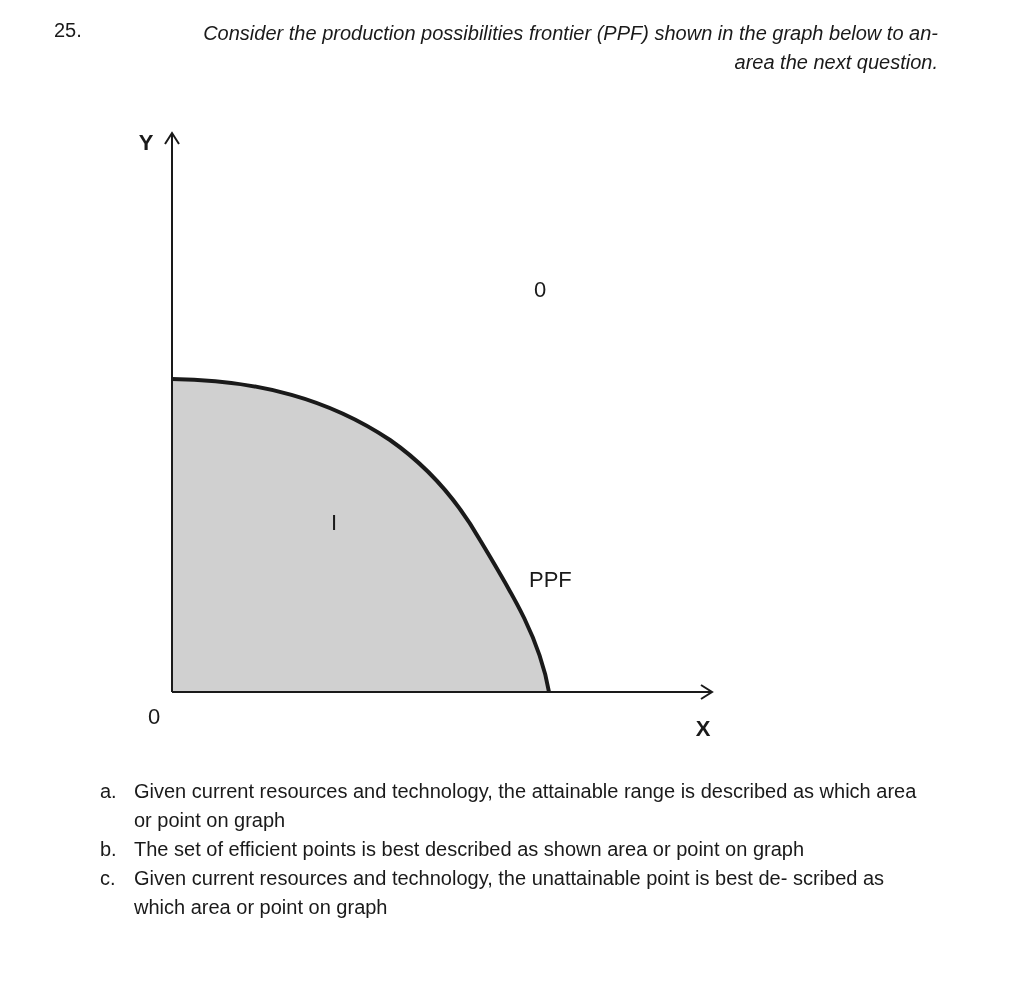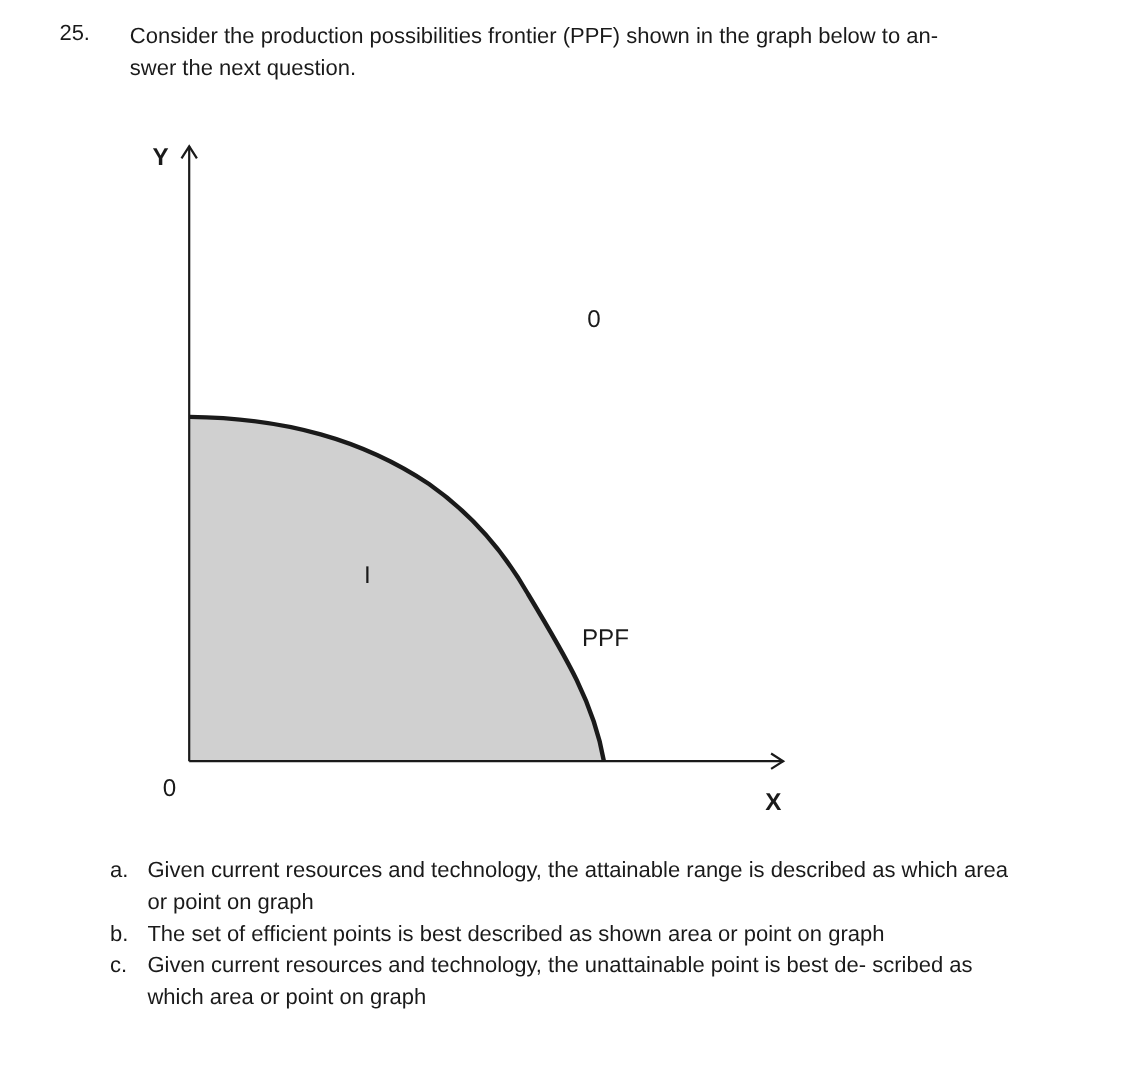--- a/index.html
+++ b/index.html
@@ -1,33 +1,33 @@
 <!DOCTYPE html>
 <html><head>
 <meta charset="utf-8">
 <style>
   html, body { margin: 0; padding: 0; background: #ffffff; }
   body { width: 1024px; height: 987px; position: relative; overflow: hidden;
          font-family: "Liberation Sans", sans-serif; color: #1a1a1a; }
   .qnum { position: absolute; left: 54px; top: 19px; font-size: 20px; }
   .qtext { position: absolute; left: 118px; top: 19px; width: 820px; font-size: 20px;
-           line-height: 29px; }
+           font-style: italic; line-height: 29px; text-align: right; }
   .graph { position: absolute; left: 0; top: 0; width: 1024px; height: 760px; }
   .subq { position: absolute; left: 100px; top: 777px; width: 820px; font-size: 20px; line-height: 29px;
           margin: 0; padding: 0; list-style: none; }
   .subq li { position: relative; padding-left: 34px; }
   .subq .lbl { position: absolute; left: 0; top: 0; }
 </style>
 </head>
 <body>
 
 <div class="qnum">25.</div>
 <div class="qtext">
   <div>Consider the production possibilities frontier (PPF) shown in the graph below to an-</div>
-  <div>swer the next question.</div>
+  <div>area the next question.</div>
 </div>
 
 <svg class="graph" width="1024" height="760" viewBox="0 0 1024 760">
 
   <path d="M172,379 C260,380 330,400 390,440 C430,468 460,505 480,540 C515,598 540,640 549,692 L172,692 Z" fill="#d0d0d0" stroke="none"></path>
 
   <line x1="172" y1="692" x2="172" y2="133" stroke="#1a1a1a" stroke-width="2"></line>
   <polyline points="165,144 172,133 179,144" fill="none" stroke="#1a1a1a" stroke-width="2"></polyline>
   <line x1="172" y1="692" x2="712" y2="692" stroke="#1a1a1a" stroke-width="2"></line>
   <polyline points="701,685 712,692 701,699" fill="none" stroke="#1a1a1a" stroke-width="2"></polyline>

